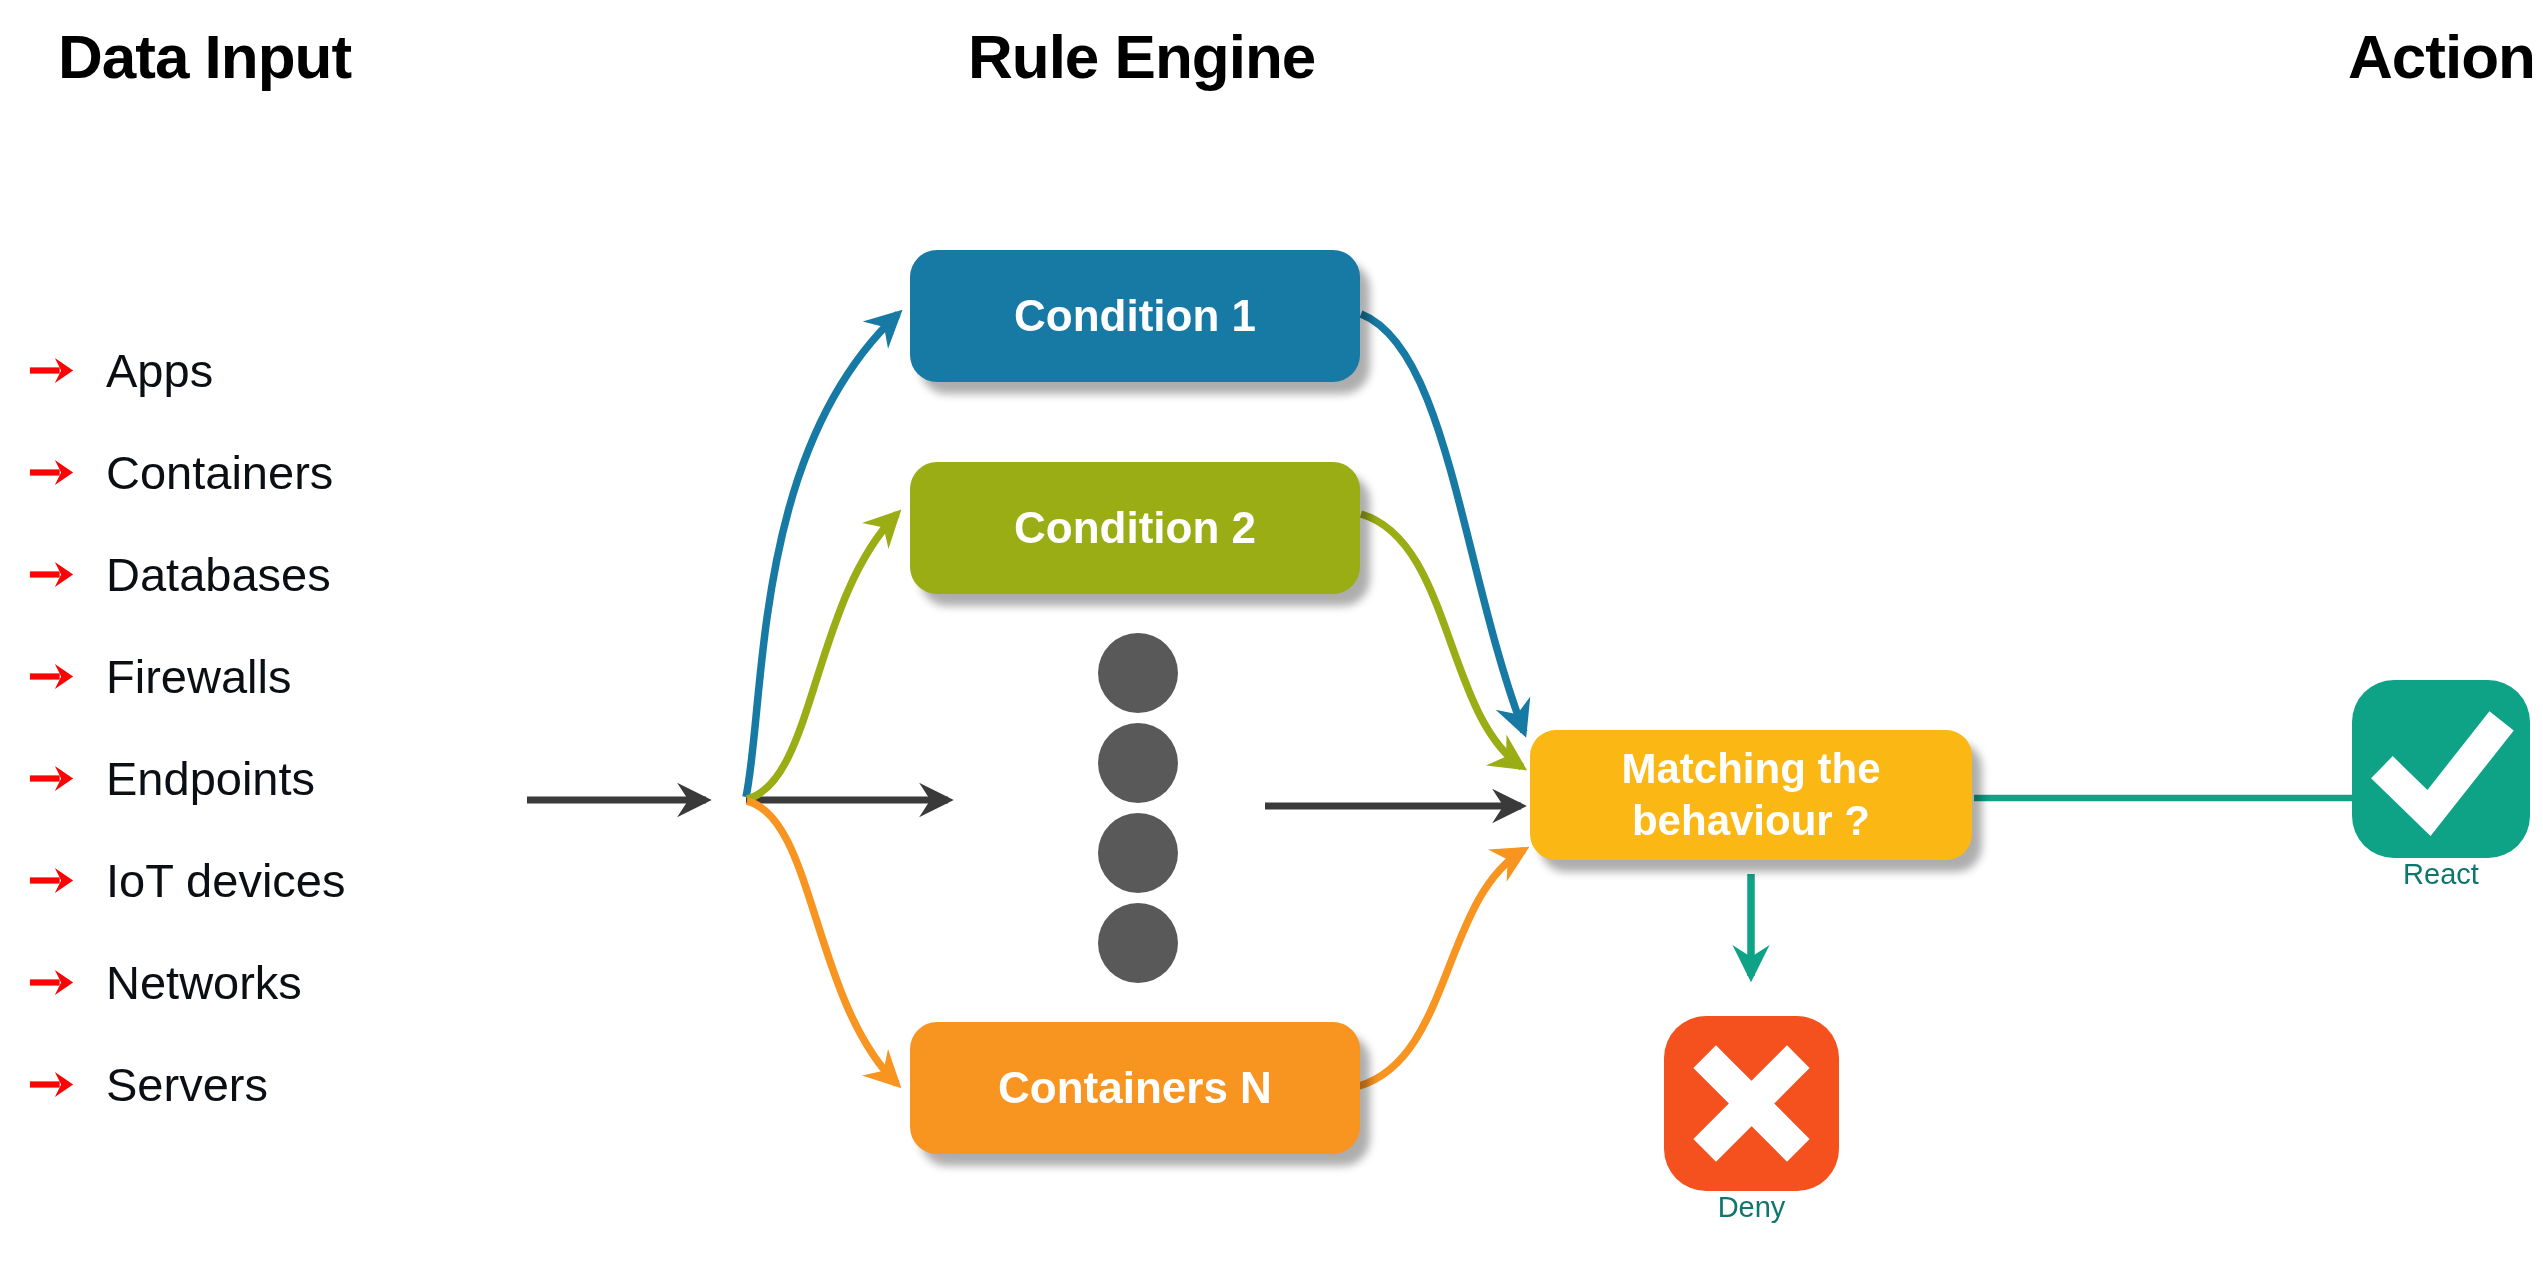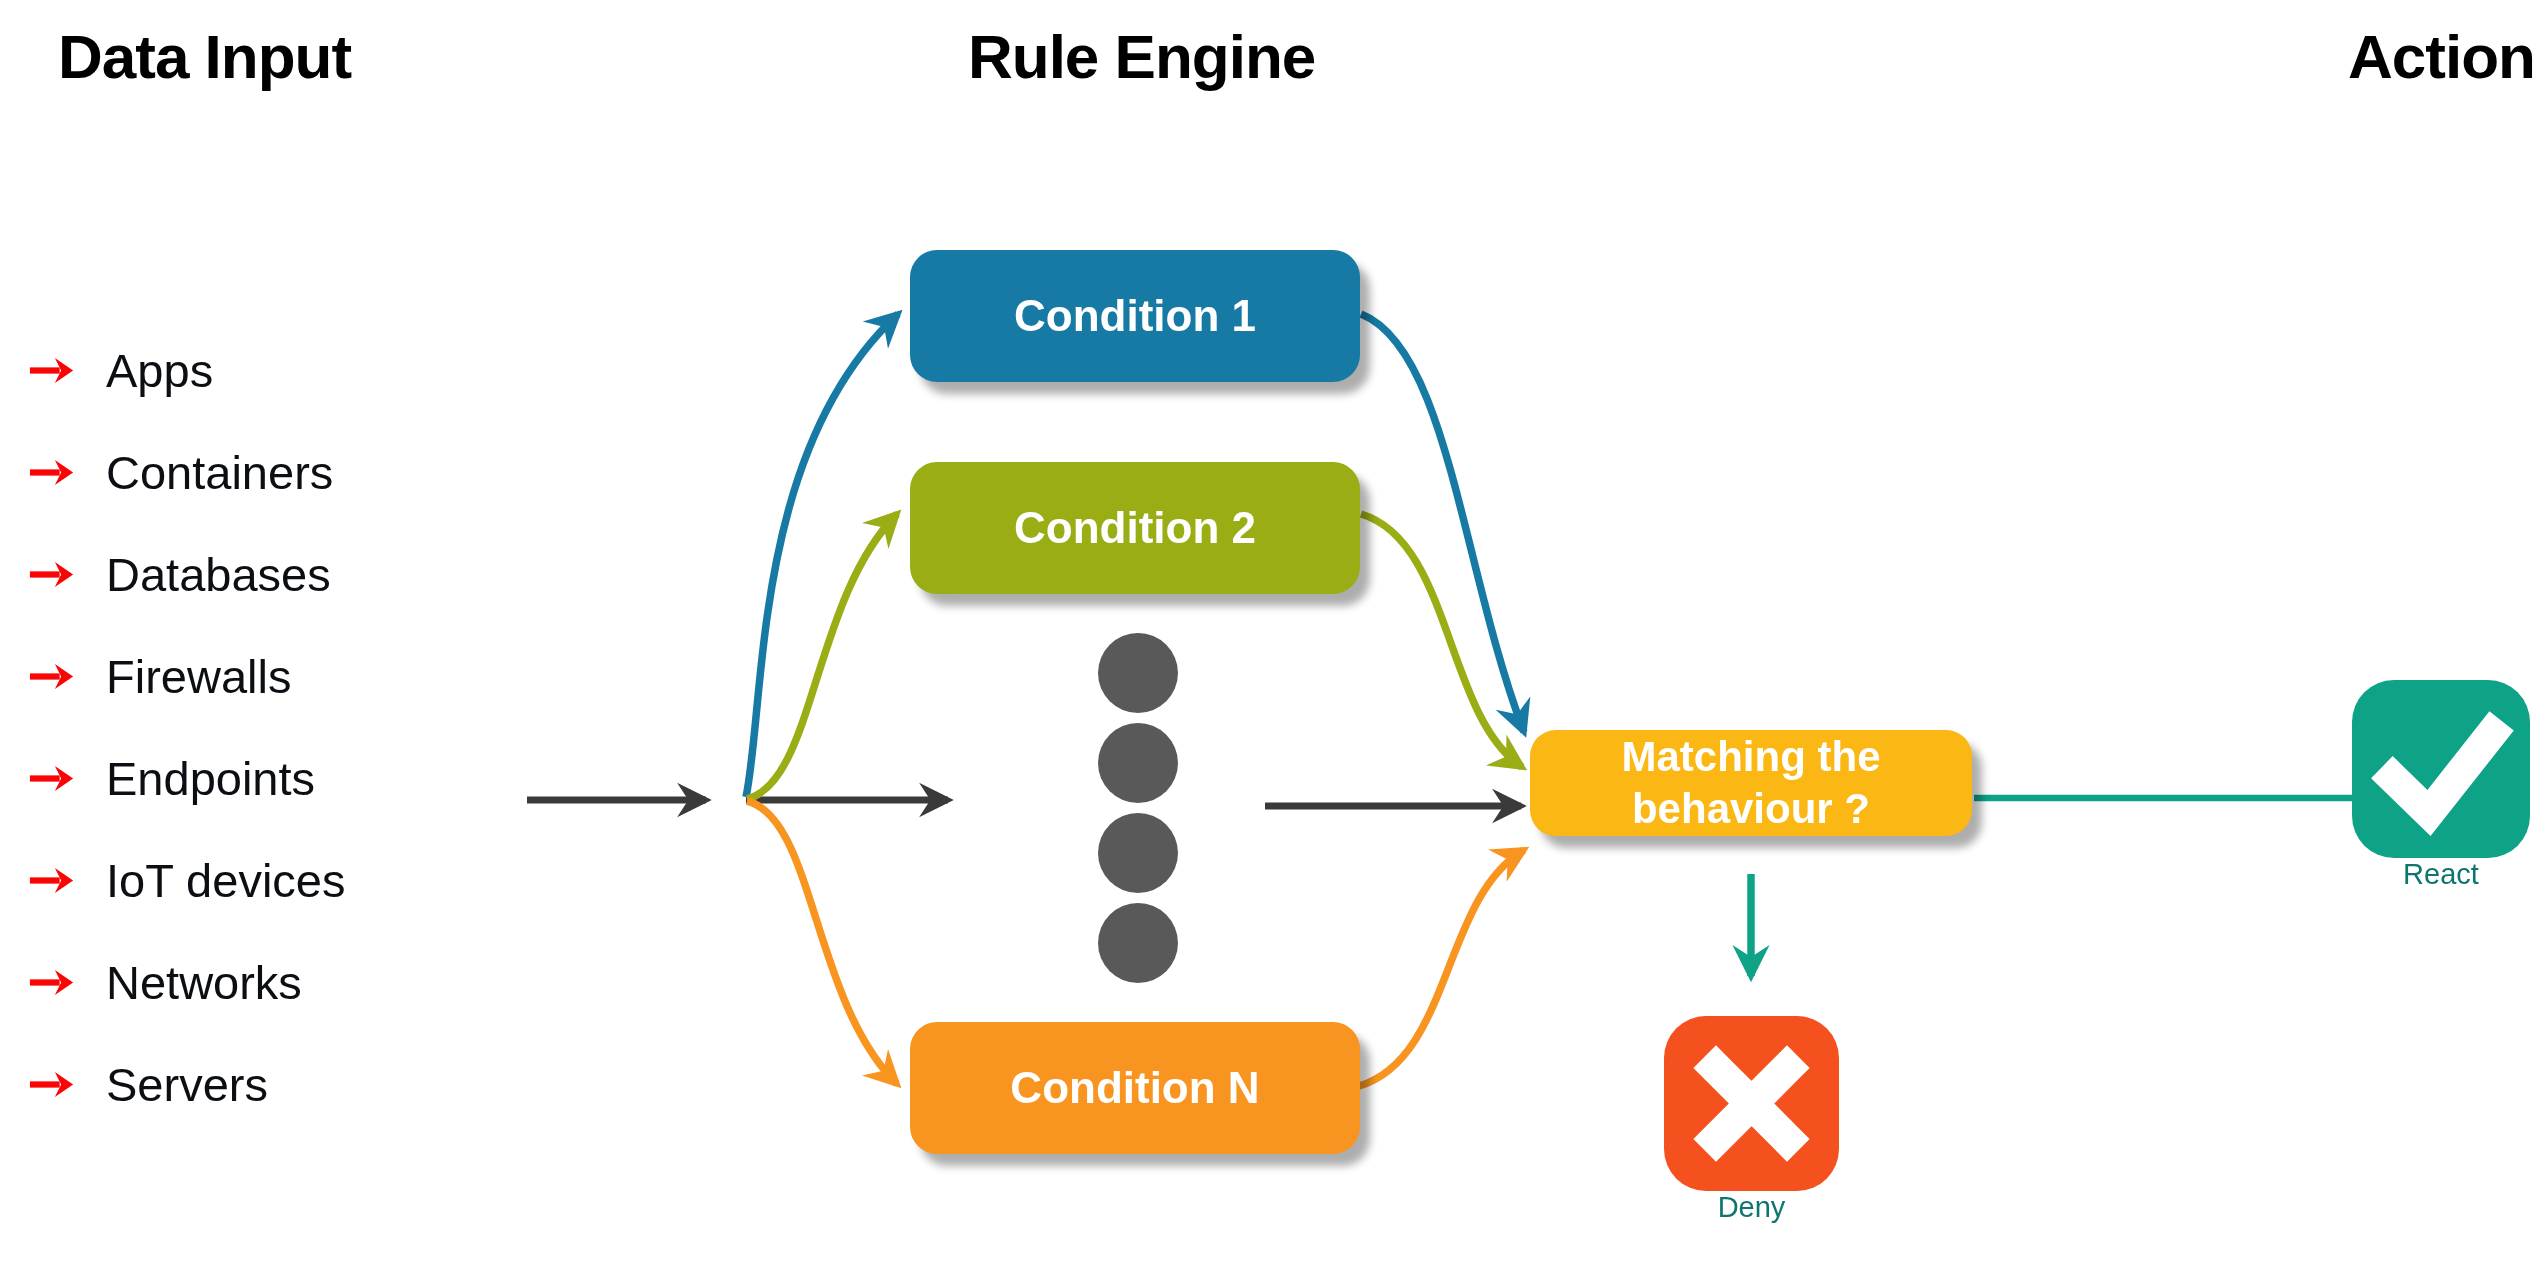--- a/index.html
+++ b/index.html
@@ -27,21 +27,21 @@
     box-shadow:10px 12px 9px rgba(0,0,0,0.32);
   }
   .cond1{top:250px;background:#177AA4;}
   .cond2{top:462px;background:#9AAD15;}
   .condN{top:1022px;background:#F89420;}
   
   .dots{position:absolute;left:1098px;top:633px;display:flex;flex-direction:column;gap:10px;}
   .dot{width:80px;height:80px;border-radius:50%;background:#595959;}
   
   .decision{
-    position:absolute;left:1530px;top:730px;width:442px;height:106px;border-radius:26px;
+    position:absolute;left:1530px;top:730px;width:442px;height:130px;border-radius:26px;
     background:#FBB713;display:flex;flex-direction:column;align-items:center;justify-content:center;
     color:#fff;font-size:42px;font-weight:600;line-height:1.23;
     box-shadow:10px 12px 9px rgba(0,0,0,0.32);
   }
   
   .action-group{position:absolute;display:flex;flex-direction:column;align-items:center;}
   .react-group{left:2352px;top:680px;width:178px;}
   .deny-group{left:1664px;top:1016px;width:175px;}
   .icon-tile{border-radius:42px;display:block;}
   .react-tile{width:178px;height:178px;background:#0EA287;}
@@ -151,21 +151,21 @@
     <path d="M1751 874 L1751 976" stroke="#0EA287" stroke-width="7.5" fill="none" marker-end="url(#ah-teal)"></path>
   </svg>
 
   <div class="cond cond1">
     <span>Condition 1</span>
   </div>
   <div class="cond cond2">
     <span>Condition 2</span>
   </div>
   <div class="cond condN">
-    <span>Condition N</span>
+    <span>Containers N</span>
   </div>
 
   <div class="dots">
     <span class="dot"></span>
     <span class="dot"></span>
     <span class="dot"></span>
     <span class="dot"></span>
   </div>
 
   <div class="decision">

